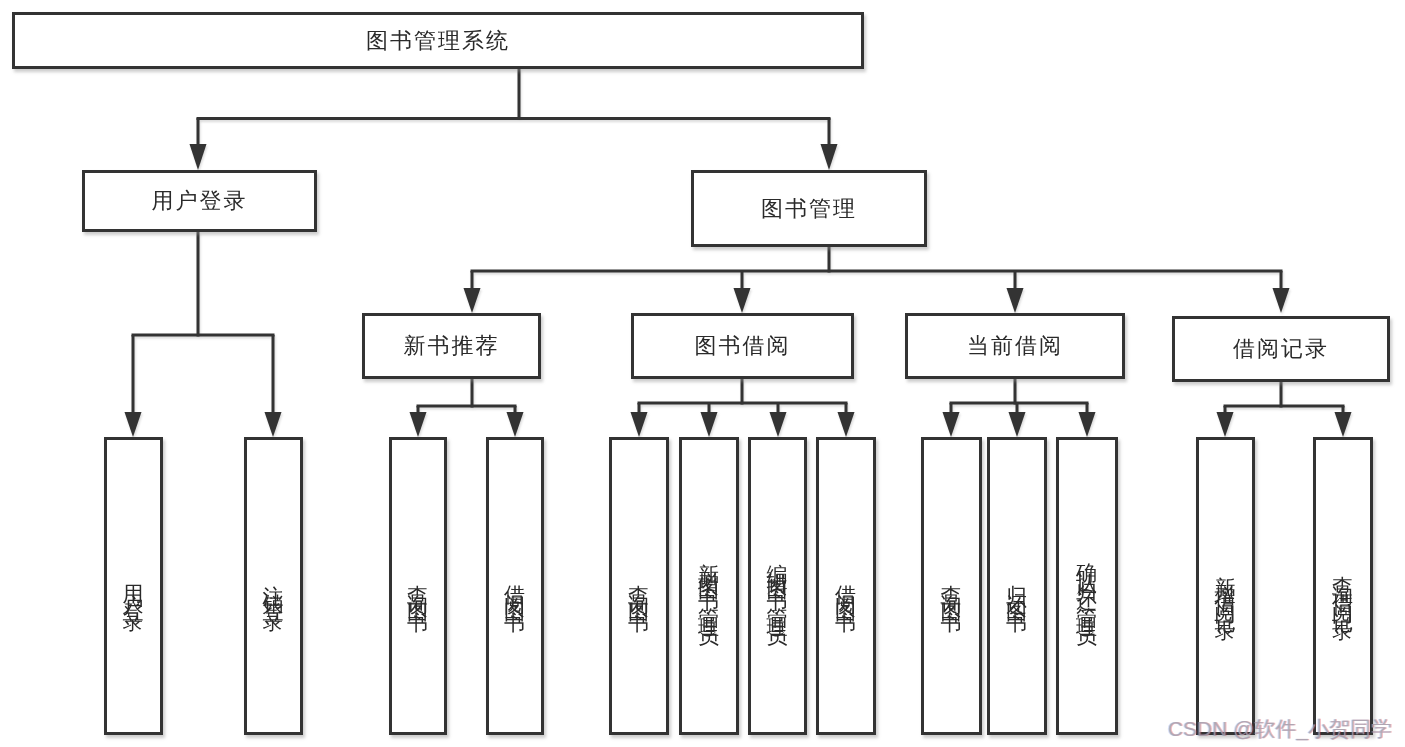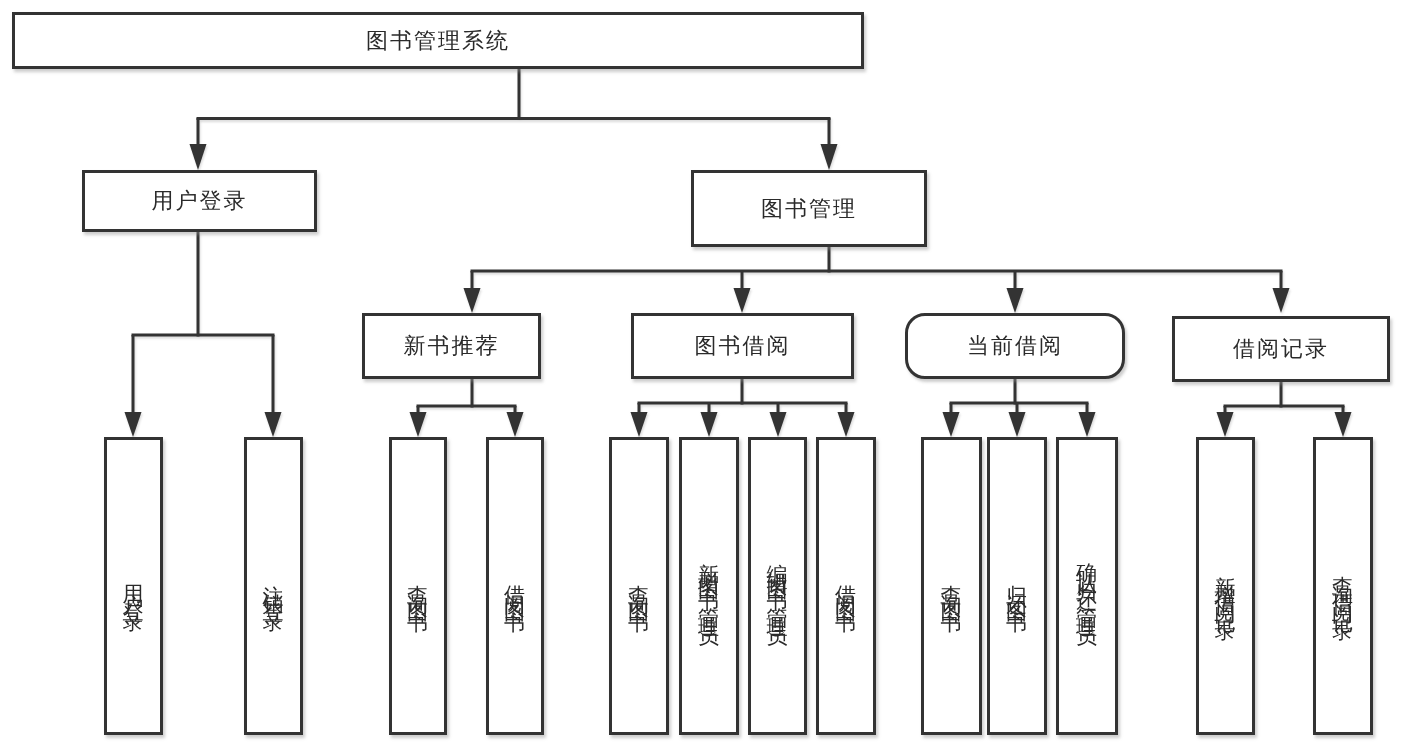--- a/index.html
+++ b/index.html
@@ -46,21 +46,21 @@
     font-size: 21px;
     letter-spacing: 9px;
     white-space: nowrap;
   }
   
   .n-root   { left: 12px;   top: 12px;  width: 852px; height: 57px; }
   .n-l2a    { left: 82px;   top: 170px; width: 235px;  height: 62px; }
   .n-l2b    { left: 691px;  top: 170px; width: 236px;  height: 77px; }
   .n-l3a    { left: 362px;  top: 313px; width: 179px;  height: 66px; }
   .n-l3b    { left: 631px;  top: 313px; width: 223px;  height: 66px; }
-  .n-l3c    { left: 905px;  top: 313px; width: 220px;  height: 66px; border-radius: 20px; }
+  .n-l3c    { left: 905px;  top: 313px; width: 220px;  height: 66px; }
   .n-l3d    { left: 1172px; top: 316px; width: 218px;  height: 66px; }
   .leaf     { top: 437px; height: 298px; }
   .n-b1  { left: 104px;  width: 59px; }
   .n-b2  { left: 244px;  width: 59px; }
   .n-b3  { left: 389px;  width: 58px; }
   .n-b4  { left: 486px;  width: 58px; }
   .n-b5  { left: 609px;  width: 60px; }
   .n-b6  { left: 679px;  width: 60px; }
   .n-b7  { left: 748px;  width: 59px; }
   .n-b8  { left: 816px;  width: 60px; }
@@ -208,14 +208,15 @@
   <div class="box vbox leaf n-b11">
     <span class="vlabel">确认归还（管理员）</span>
   </div>
   <div class="box vbox leaf n-b12">
     <span class="vlabel">新增借阅记录</span>
   </div>
   <div class="box vbox leaf n-b13">
     <span class="vlabel">查询借阅记录</span>
   </div>
 
+  <div id="watermark">CSDN @软件_小贺同学</div>
 
 </div>
 
 </body></html>

